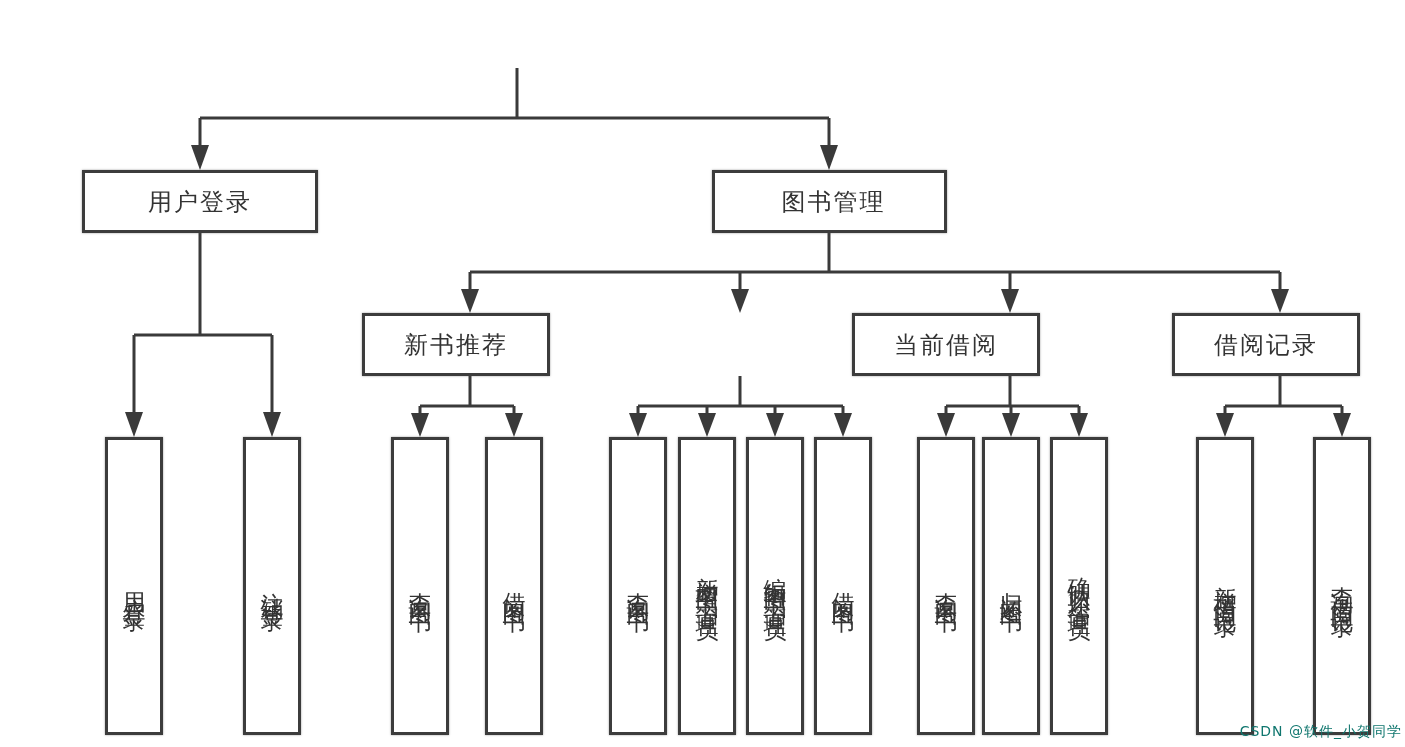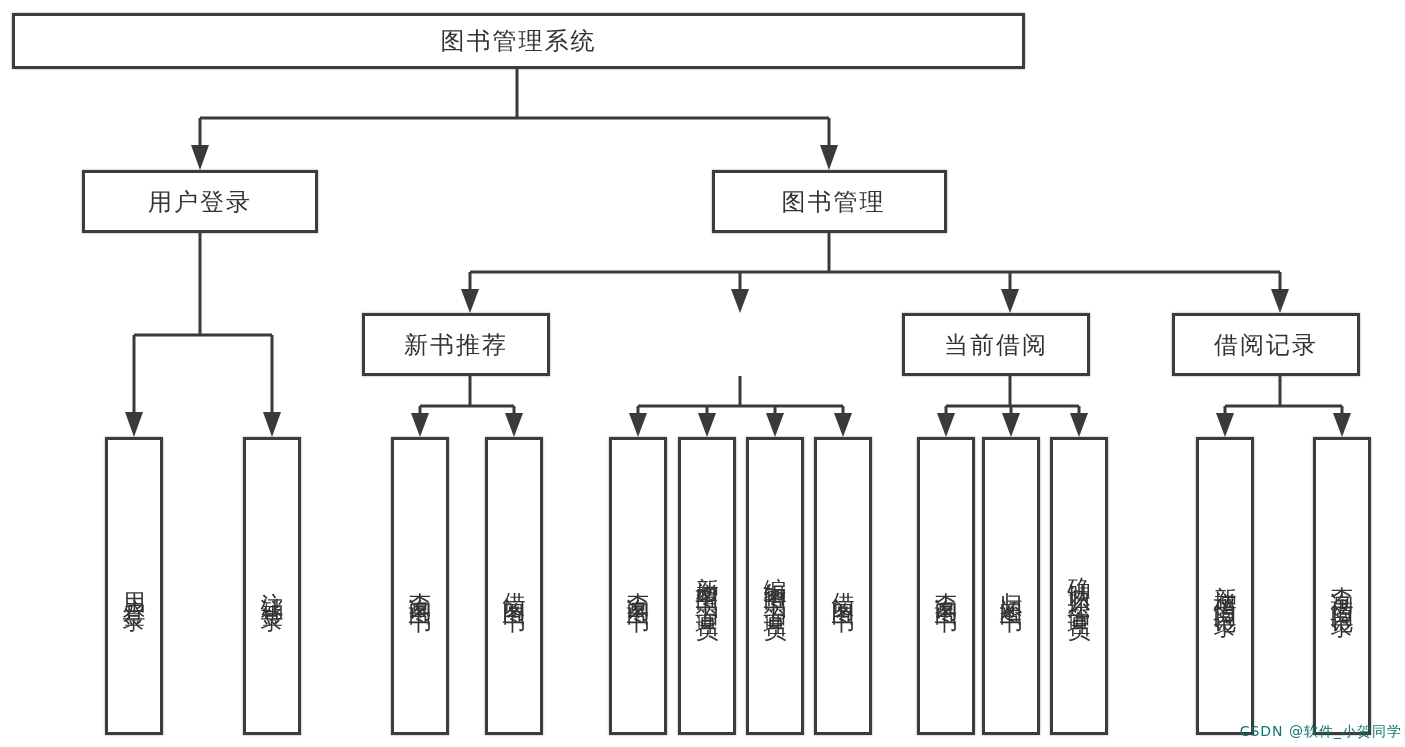--- a/index.html
+++ b/index.html
@@ -66,21 +66,21 @@
     color: #0f766e;
     z-index: 5;
   }
   
   #box-root   { left: 12px;  top: 13px;  width: 1013px; height: 56px; }
   #box-login  { left: 82px;  top: 170px; width: 236px;  height: 63px; }
   #box-mgmt   { left: 712px; top: 170px; width: 235px;  height: 63px; padding-left: 8px; }
   .l3 { top: 313px; width: 188px; height: 63px; }
   #box-recommend { left: 362px; }
   #box-borrow    { left: 632px; }
-  #box-current   { left: 902px; justify-content: center; }
+  #box-current   { left: 852px; justify-content: center; }
   #box-records   { left: 1172px; }
   #leaf-user-login          { left: 105px; }
   #leaf-logout              { left: 243px; }
   #leaf-rec-query-books     { left: 391px; }
   #leaf-rec-borrow-books    { left: 485px; }
   #leaf-bor-query-books     { left: 609px; }
   #leaf-add-books-admin     { left: 678px; }
   #leaf-edit-books-admin    { left: 746px; }
   #leaf-borrow-books        { left: 814px; }
   #leaf-cur-query-books     { left: 917px; }
@@ -127,23 +127,20 @@
       <polygon points="766,413 784,413 775,437"></polygon>
       <polygon points="834,413 852,413 843,437"></polygon>
       <polygon points="937,413 955,413 946,437"></polygon>
       <polygon points="1002,413 1020,413 1011,437"></polygon>
       <polygon points="1070,413 1088,413 1079,437"></polygon>
       <polygon points="1216,413 1234,413 1225,437"></polygon>
       <polygon points="1333,413 1351,413 1342,437"></polygon>
     </g>
   </svg>
 
-  <div class="hbox" id="box-root">
-    <span>图书管理系统</span>
-  </div>
 
   <div class="hbox" id="box-login">
     <span>用户登录</span>
   </div>
   <div class="hbox" id="box-mgmt">
     <span>图书管理</span>
   </div>
 
   <div class="hbox l3" id="box-recommend">
     <span>新书推荐</span>

